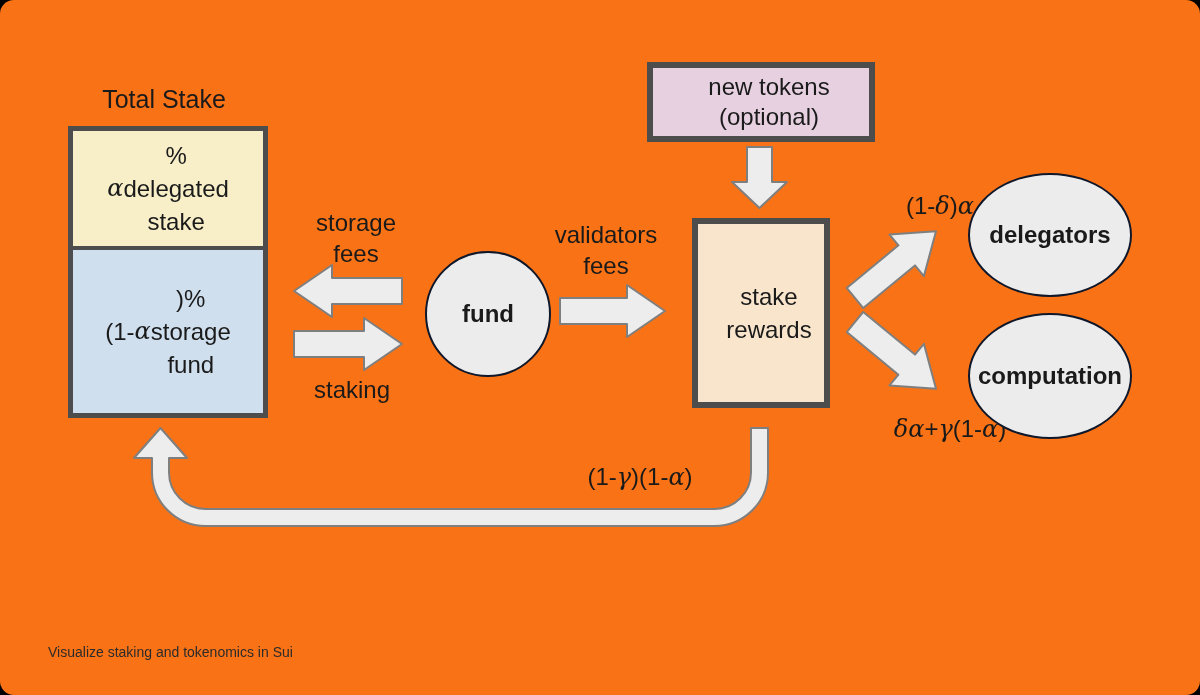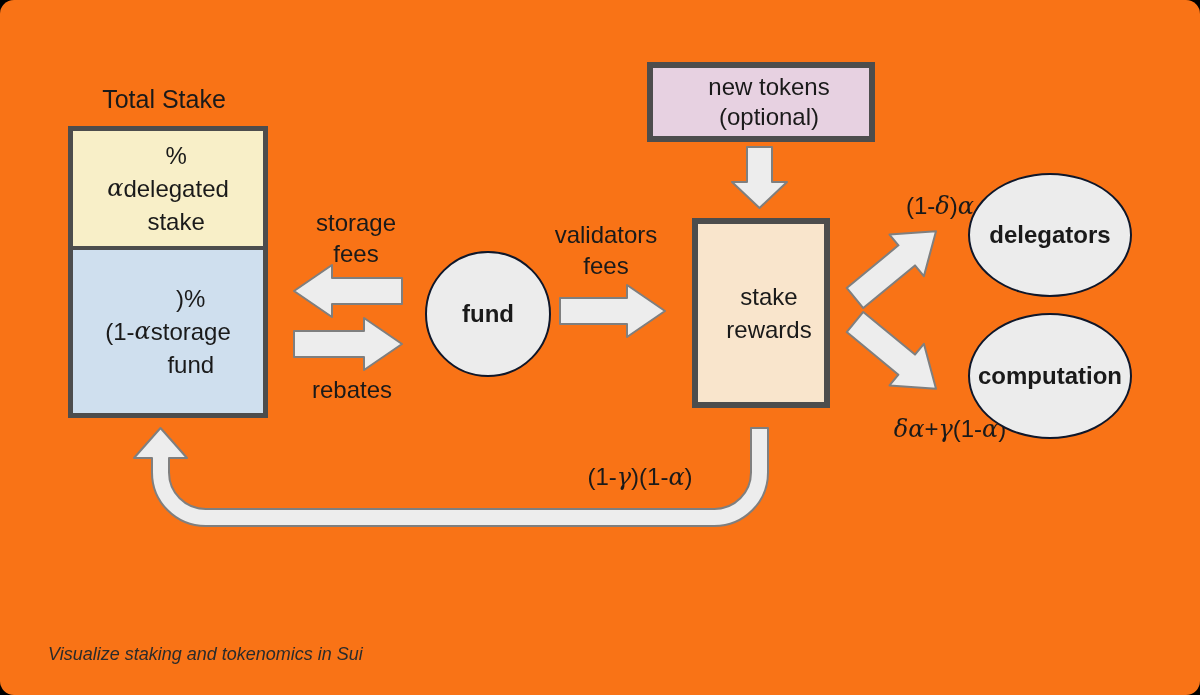--- a/index.html
+++ b/index.html
@@ -25,21 +25,21 @@
   .sec-delegated{height:115px;background:#f8efc8;}
   .sec-storage{flex:1;background:#cfdfee;border-top:4px solid #4d4d4d;}
   .circle{
     position:absolute;border-radius:50%;background:#ececec;border:2px solid #0f172a;
     display:flex;align-items:center;justify-content:center;
     font-weight:bold;font-size:24px;
   }
   .pillbox-newtokens{background:#e7d1e1;}
   .pillbox-rewards{background:#f9e5cc;}
   .caption{
-    position:absolute;left:48px;top:644px;font-style:italic;font-size:18px;color:#2b2b2b;
+    position:absolute;left:48px;top:644px;font-size:14px;color:#2b2b2b;
   }
   .math i{font-family:"DejaVu Serif", serif;font-style:italic;}
 </style>
 </head>
 <body>
 
 <div class="card">
 
   <svg class="layer" width="1200" height="695" viewBox="0 0 1200 695">
 
@@ -72,21 +72,21 @@
     <div class="sec-delegated node-text math"><i>α</i>%
 delegated
 stake</div>
     <div class="sec-storage node-text math">(1-<i>α</i>)%
 storage
 fund</div>
   </div>
 
   <div class="label" style="left:356px;top:238px;">storage
 fees</div>
-  <div class="label" style="left:352px;top:390px;">rebates</div>
+  <div class="label" style="left:352px;top:390px;">staking</div>
 
   <div class="circle" style="left:425px;top:251px;width:122px;height:122px;">fund</div>
 
   <div class="label" style="left:606px;top:250px;">validators
 fees</div>
 
   <div class="box thickbox pillbox-newtokens node-text" style="left:647px;top:62px;width:228px;height:80px;line-height:1.25;">new tokens
 (optional)</div>
 
   <div class="box thickbox pillbox-rewards node-text" style="left:692px;top:218px;width:138px;height:190px;">stake

